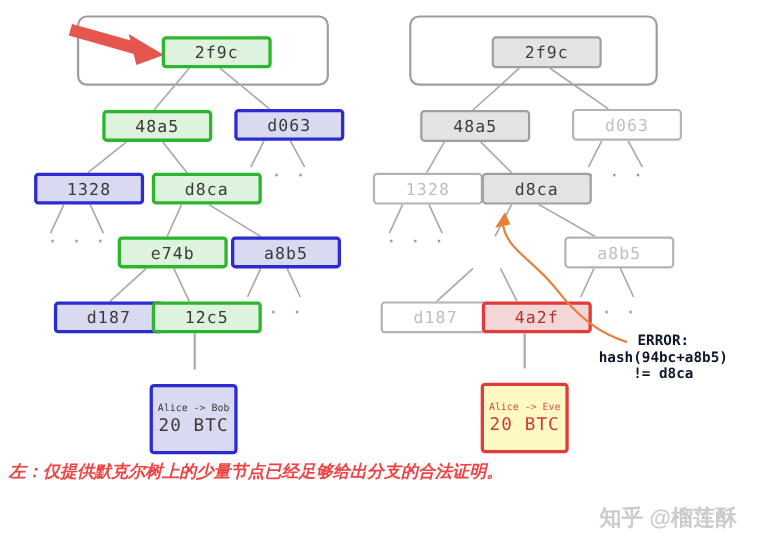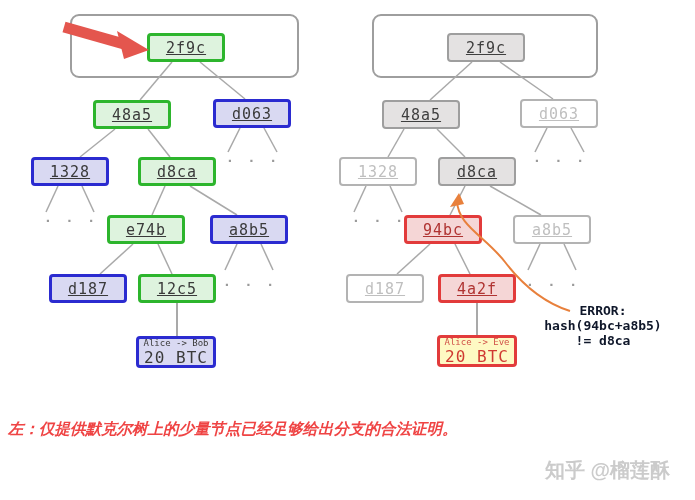--- a/index.html
+++ b/index.html
@@ -2,29 +2,29 @@
 <html><head>
 <meta charset="utf-8">
 <style>
   html,body{margin:0;padding:0;background:#fff;}
   #canvas{position:relative;width:695px;height:500px;background:#ffffff;overflow:hidden;
           font-family:"DejaVu Sans Mono","Liberation Mono",monospace;}
   svg.layer{position:absolute;left:0;top:0;pointer-events:none;}
   #lines-layer{z-index:1;}
   #overlay-layer{z-index:6;}
   .outer-rect{position:absolute;border:2px solid #9e9e9e;border-radius:9px;background:#fff;z-index:0;box-sizing:border-box;}
-  .node{position:absolute;width:78px;height:29px;border-radius:4px;display:flex;align-items:center;justify-content:center;
-        font-size:15px;color:#3a3a3a;z-index:3;box-sizing:border-box;letter-spacing:1px;text-decoration:underline;}
+  .node{position:absolute;width:100px;height:29px;border-radius:4px;display:flex;align-items:center;justify-content:center;
+        font-size:15px;color:#3a3a3a;z-index:3;box-sizing:border-box;letter-spacing:1px;}
   .green{border:3px solid #2db52d;background:#def3de;}
   .blue{border:3px solid #2b2bd0;background:#d9d9f2;}
   .grayfill{border:2px solid #9e9e9e;background:#e4e2e2;color:#3f3f3f;}
   .ghost{border:2px solid #b3b3b3;background:#ffffff;color:#bfbfbf;}
   .rednode{border:3px solid #e23b3b;background:#f5d6d6;color:#b03432;}
-  .leaf{position:absolute;width:80px;height:32px;border-radius:4px;display:flex;flex-direction:column;
-        align-items:center;justify-content:center;z-index:3;box-sizing:border-box;gap:0;}
+  .leaf{position:absolute;width:80px;height:64px;border-radius:4px;display:flex;flex-direction:column;
+        align-items:center;justify-content:center;z-index:3;box-sizing:border-box;gap:0;margin-top:13px;}
   .leaf .tx{font-size:9px;letter-spacing:0px;white-space:nowrap;}
   .leaf .amount{font-size:16px;letter-spacing:1px;white-space:nowrap;}
   .leaf.blue .tx,.leaf.blue .amount{color:#3a3a3a;}
   .leaf.redleaf{border:3px solid #e23b3b;background:#fef9c3;}
   .leaf.redleaf .tx{color:#d05048;}
   .leaf.redleaf .amount{color:#d03a32;}
   .dots{position:absolute;transform:translateX(-50%);color:#9a9a9a;font-size:13px;font-weight:bold;
         letter-spacing:3px;z-index:2;white-space:nowrap;}
   .root-label{position:absolute;left:228px;top:40px;font-family:"Liberation Sans","DejaVu Sans",sans-serif;
         font-size:17px;color:#e04545;z-index:7;white-space:nowrap;}
@@ -92,21 +92,20 @@
   <div class="leaf blue" style="left:136px;top:336px;">
     <span class="tx">Alice -&gt; Bob</span>
     <span class="amount">20 BTC</span>
   </div>
 
   <div class="node grayfill" style="left:447px;top:33px;">2f9c</div>
   <div class="node grayfill" style="left:382px;top:100px;">48a5</div>
   <div class="node ghost" style="left:520px;top:99px;">d063</div>
   <div class="node ghost" style="left:339px;top:157px;">1328</div>
   <div class="node grayfill" style="left:438px;top:157px;">d8ca</div>
-  <div class="node rednode" style="left:404px;top:215px;">94bc</div>
   <div class="node ghost" style="left:513px;top:215px;">a8b5</div>
   <div class="node ghost" style="left:346px;top:274px;">d187</div>
   <div class="node rednode" style="left:438px;top:274px;">4a2f</div>
   <div class="leaf redleaf" style="left:437px;top:335px;">
     <span class="tx">Alice -&gt; Eve</span>
     <span class="amount">20 BTC</span>
   </div>
 
   <div class="dots" style="left:253px;top:153px;">· · ·</div>
   <div class="dots" style="left:71px;top:213px;">· · ·</div>

